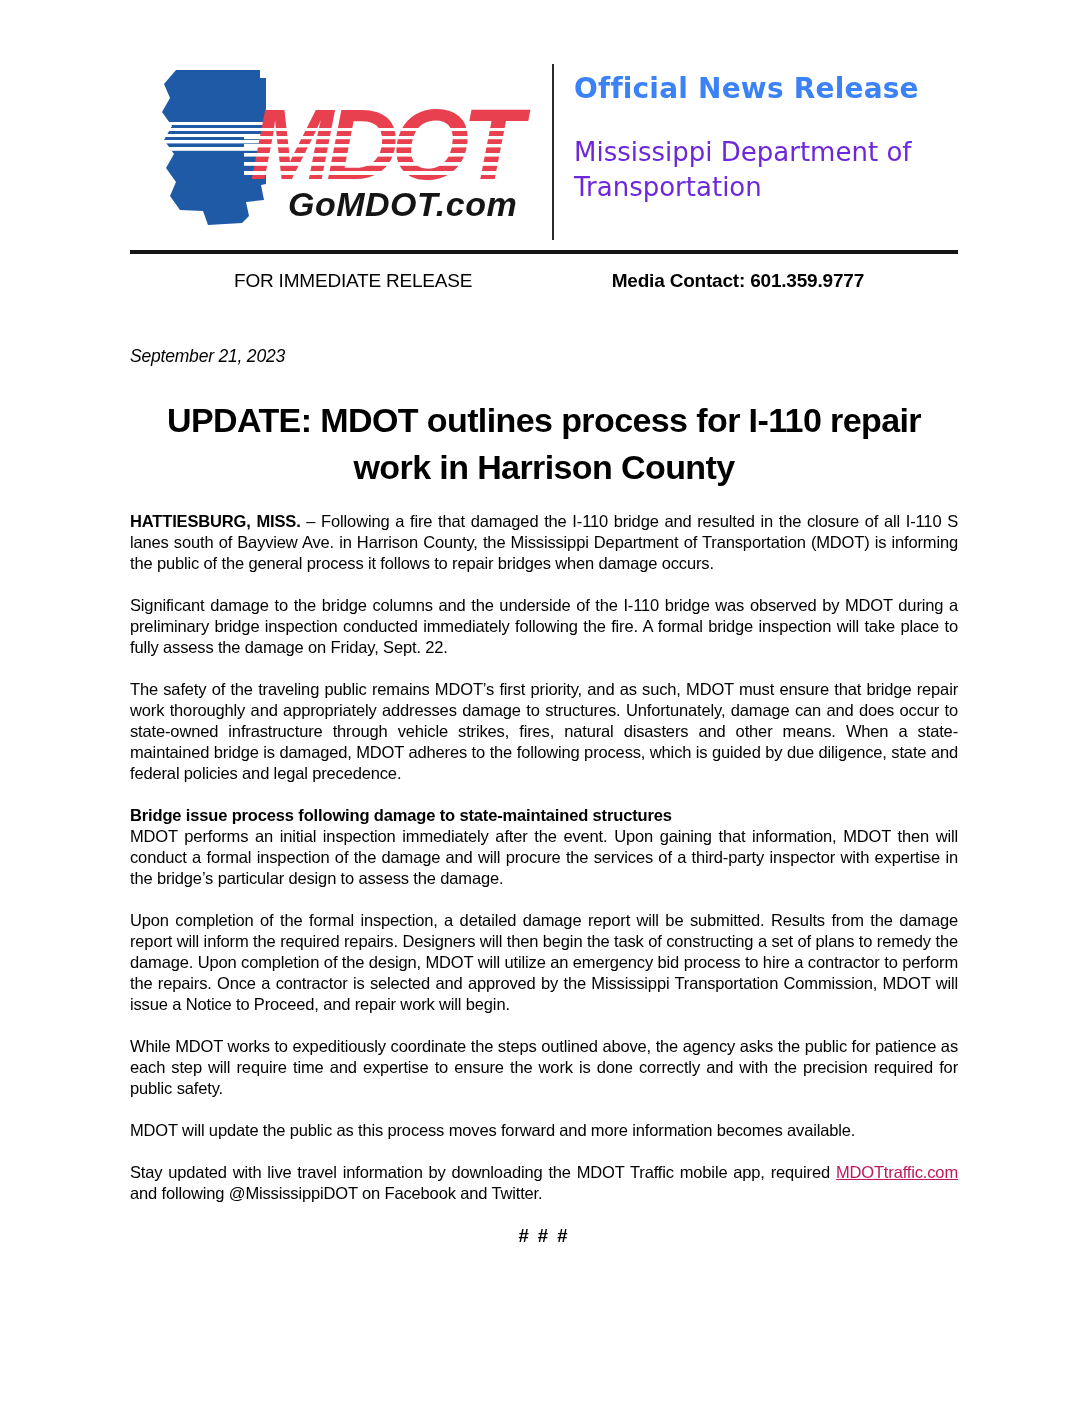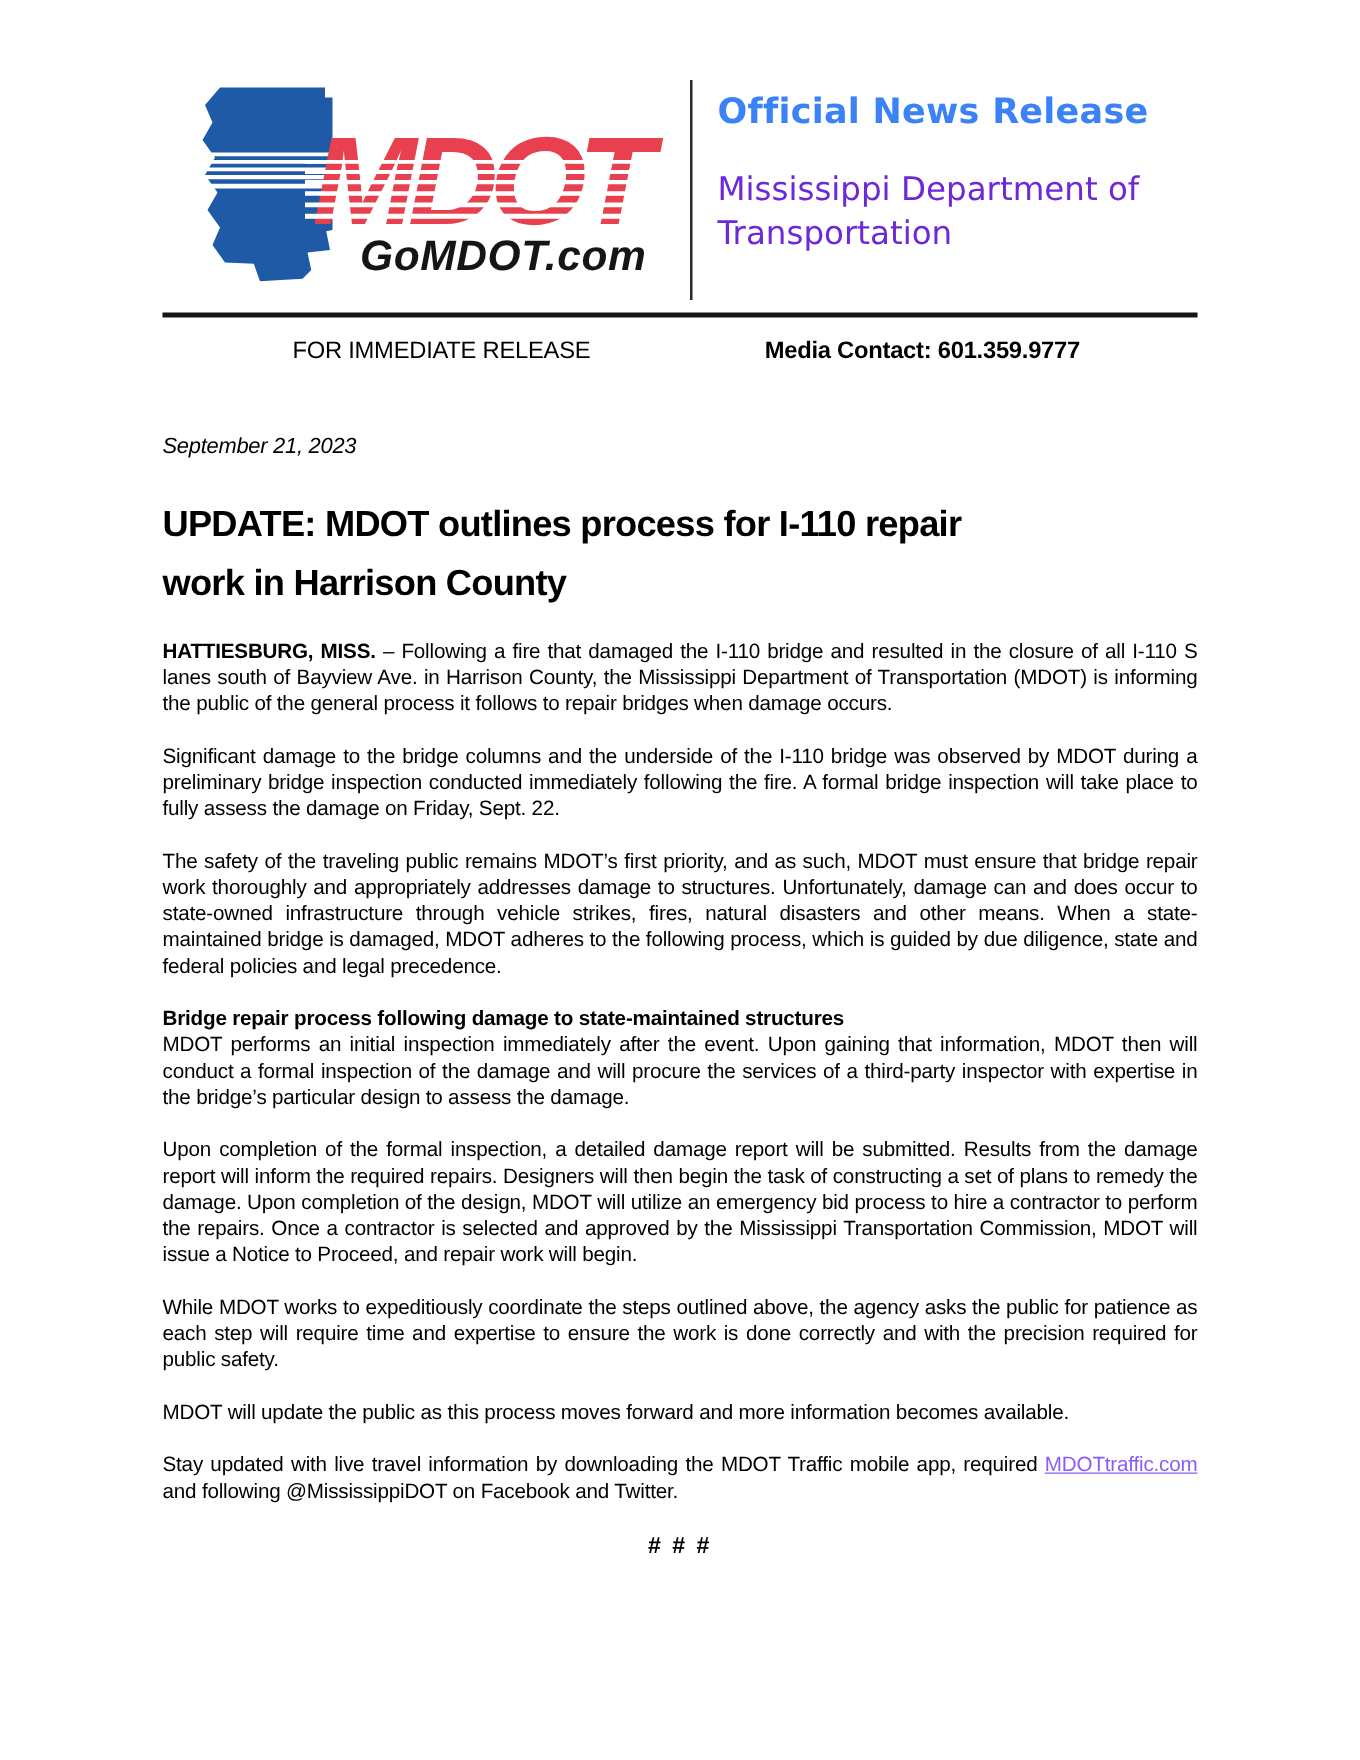--- a/index.html
+++ b/index.html
@@ -30,31 +30,31 @@
 
   
   .rule { height:4px; background:#161616; margin-top:8px; }
   .release-bar { display:flex; margin-top:16px; font-size:19px; letter-spacing:-0.2px; }
   .fir { margin-left:104px; font-weight:500; }
   .media-contact { margin-left:auto; margin-right:94px; font-weight:bold; }
 
   
   .dateline { margin-top:54px; font-style:italic; font-size:17.5px; letter-spacing:-0.2px; }
   .headline {
-    margin-top:30px; 
-    font-weight:bold; font-size:29px; line-height:47px; letter-spacing:-0.6px;
+    margin-top:30px; text-align:center;
+    font-weight:bold; font-size:34px; line-height:47px; letter-spacing:-0.6px;
   }
 
   
   .body-copy { margin-top:20px; font-size:16.5px; line-height:21px; text-align:justify; letter-spacing:-0.15px; }
   .body-copy p { margin:0 0 21px 0; }
   .subhead { font-weight:bold; }
   p.after-subhead { margin-top:0; }
   .lead { font-weight:bold; }
-  a.doclink { color:#8b5cf6; text-decoration:underline; cursor:pointer; }
+  a.doclink { color:#be185d; text-decoration:underline; cursor:pointer; }
   .end-mark { text-align:center; font-weight:bold; font-size:18.5px; margin-top:13px; letter-spacing:2px; }
 </style>
 </head>
 <body>
 
 <div class="page">
 
   <header class="masthead">
     <div class="logo-wrap">
       <svg width="400" height="168" viewBox="0 0 400 168" xmlns="http://www.w3.org/2000/svg">
@@ -111,21 +111,21 @@
   </h1>
 
   <div class="body-copy">
 
     <p><span class="lead">HATTIESBURG, MISS.</span><span> – Following a fire that damaged the I-110 bridge and resulted in the closure of all I-110 S lanes south of Bayview Ave. in Harrison County, the Mississippi Department of Transportation (MDOT) is informing the public of the general process it follows to repair bridges when damage occurs.</span></p>
 
     <p>Significant damage to the bridge columns and the underside of the I-110 bridge was observed by MDOT during a preliminary bridge inspection conducted immediately following the fire. A formal bridge inspection will take place to fully assess the damage on Friday, Sept. 22.</p>
 
     <p>The safety of the traveling public remains MDOT’s first priority, and as such, MDOT must ensure that bridge repair work thoroughly and appropriately addresses damage to structures. Unfortunately, damage can and does occur to state-owned infrastructure through vehicle strikes, fires, natural disasters and other means. When a state-maintained bridge is damaged, MDOT adheres to the following process, which is guided by due diligence, state and federal policies and legal precedence.</p>
 
-    <div class="subhead">Bridge repair process following damage to state-maintained structures</div>
+    <div class="subhead">Bridge issue process following damage to state-maintained structures</div>
     <p class="after-subhead">MDOT performs an initial inspection immediately after the event. Upon gaining that information, MDOT then will conduct a formal inspection of the damage and will procure the services of a third-party inspector with expertise in the bridge’s particular design to assess the damage.</p>
 
     <p>Upon completion of the formal inspection, a detailed damage report will be submitted. Results from the damage report will inform the required repairs. Designers will then begin the task of constructing a set of plans to remedy the damage. Upon completion of the design, MDOT will utilize an emergency bid process to hire a contractor to perform the repairs. Once a contractor is selected and approved by the Mississippi Transportation Commission, MDOT will issue a Notice to Proceed, and repair work will begin.</p>
 
     <p>While MDOT works to expeditiously coordinate the steps outlined above, the agency asks the public for patience as each step will require time and expertise to ensure the work is done correctly and with the precision required for public safety.</p>
 
     <p>MDOT will update the public as this process moves forward and more information becomes available.</p>
 
     <p><span>Stay updated with live travel information by downloading the MDOT Traffic mobile app, required </span><a class="doclink" href="#">MDOTtraffic.com</a><span> and following @MississippiDOT on Facebook and Twitter.</span></p>
 

